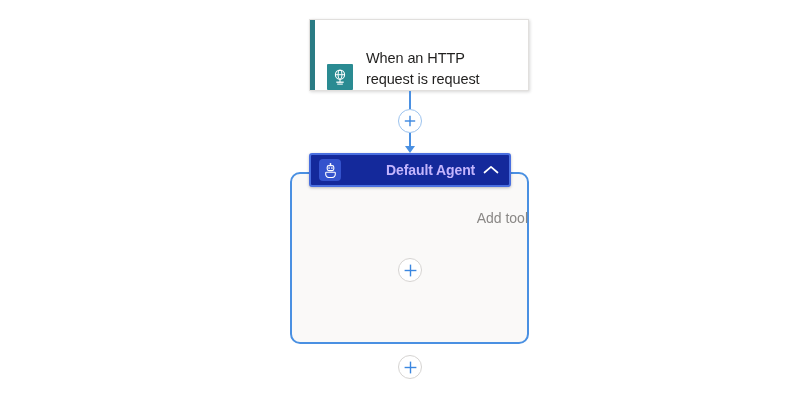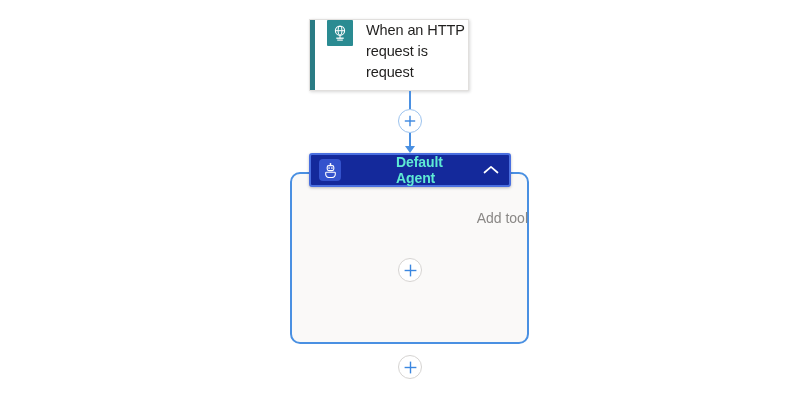--- a/index.html
+++ b/index.html
@@ -20,27 +20,27 @@
     width: 800px;
     height: 400px;
     background: #ffffff;
   }
 
   
   .trigger-card {
     position: absolute;
     left: 309px;
     top: 19px;
-    width: 160px;
+    width: 220px;
     height: 72px;
     background: #ffffff;
     border: 1px solid #e1dfdd;
     box-shadow: 1px 1px 3px rgba(0,0,0,0.16);
     display: flex;
-    align-items: flex-start;
+    align-items: flex-end;
     box-sizing: border-box;
   }
   .trigger-accent {
     position: absolute;
     left: 0;
     top: 0;
     width: 5px;
     height: 100%;
     background: #2a7b84;
   }
@@ -128,24 +128,24 @@
     height: 22px;
     background: #3453cd;
     border-radius: 4px;
     flex: 0 0 auto;
     display: flex;
     align-items: center;
     justify-content: center;
   }
   .agent-icon-tile svg { display: block; }
   .agent-title {
-    margin-left: 13px;
+    margin-left: 3px;
     font-size: 14px;
     font-weight: bold;
-    color: #5eead4;
+    color: #c4b5fd;
     letter-spacing: -0.1px;
     flex: 1 1 auto;
     padding-left: 42px;
   }
   .agent-chevron {
     margin-right: 10px;
     flex: 0 0 auto;
     display: flex;
     align-items: center;
   }

